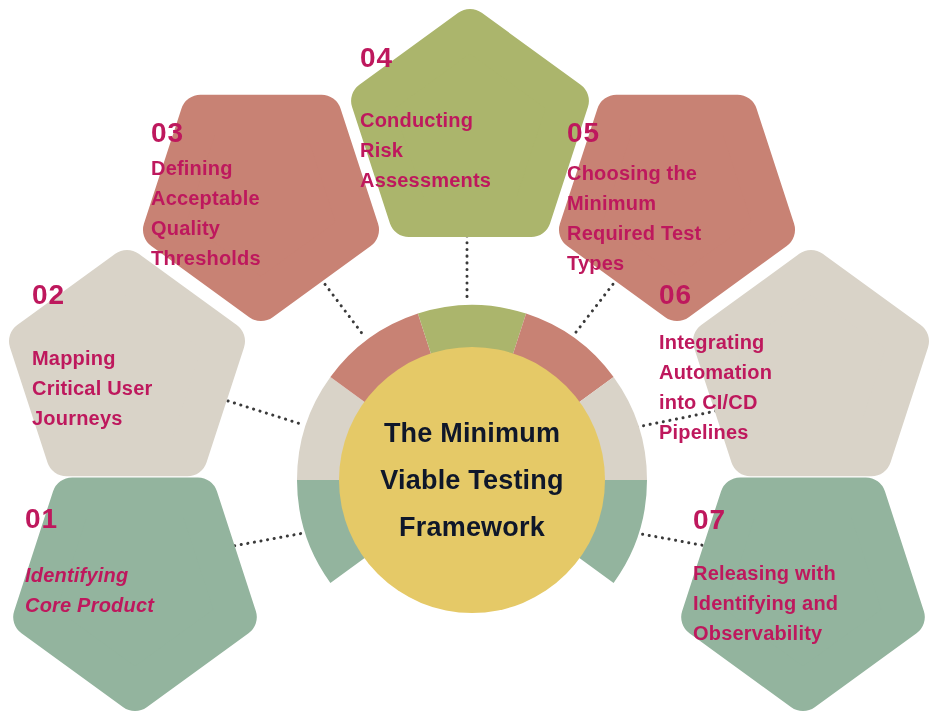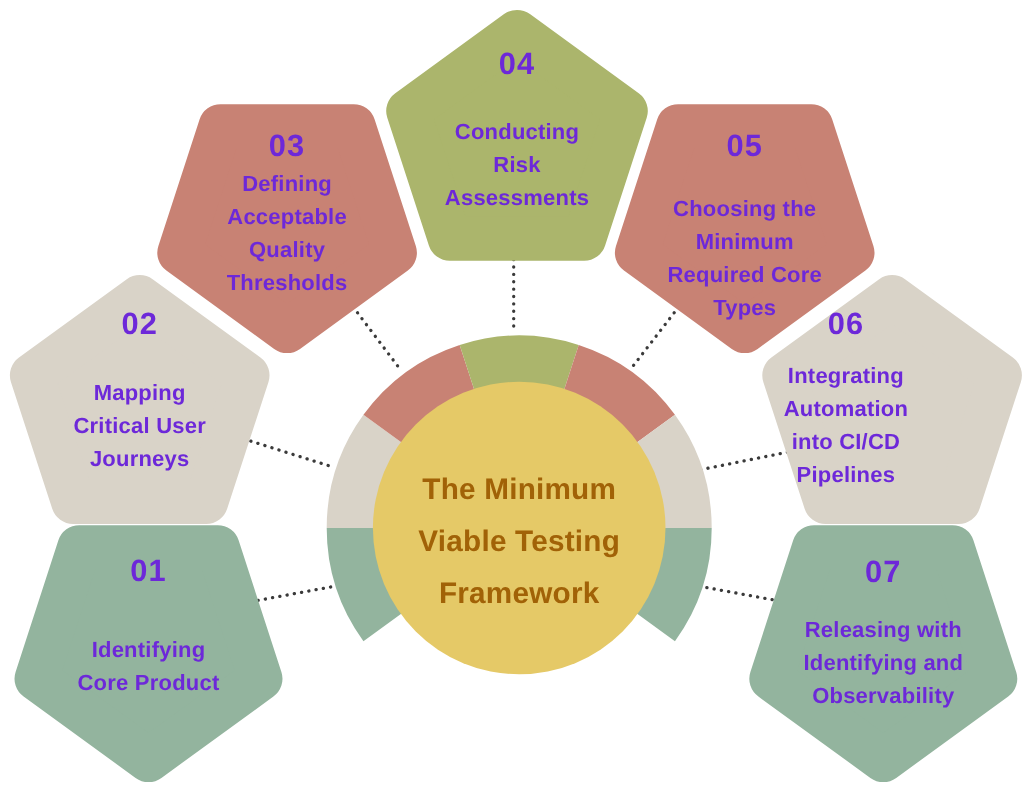--- a/index.html
+++ b/index.html
@@ -7,22 +7,21 @@
     position: relative;
     width: 938px;
     height: 716px;
     overflow: hidden;
     background: #ffffff;
     font-family: "Liberation Sans", sans-serif;
   }
   .canvas svg { position: absolute; left: 0; top: 0; }
   .step {
     position: absolute;
-    text-align: center;
-    color: #6d28d9;
+    color: #be185d;
   }
   .step-number {
     font-size: 28px;
     font-weight: 700;
     line-height: 32px;
     letter-spacing: 1px;
   }
   .step-title {
     font-size: 20px;
     font-weight: 700;
@@ -32,22 +31,21 @@
   .center-title {
     position: absolute;
     left: 322px;
     top: 410px;
     width: 300px;
     text-align: center;
     font-size: 27px;
     font-weight: 700;
     line-height: 47px;
     letter-spacing: 0.2px;
-    color: #a16207;
-    margin-top: 12px;
+    color: #0f172a;
   }
 </style>
 </head>
 <body>
 
 <div class="canvas">
 
   <svg width="938" height="716" viewBox="0 0 938 716">
 
     <g fill="none" stroke-width="3" stroke-linecap="round" stroke-dasharray="0.1 6.6">
@@ -78,27 +76,27 @@
       <path d="M261,301 L163,229.8 L200.5,114.7 L321.5,114.7 L359,229.8 Z" fill="#C88274" stroke="#C88274"></path>
       <path d="M470,29 L568.9,100.9 L531.1,217.1 L408.9,217.1 L371.1,100.9 Z" fill="#ABB56C" stroke="#ABB56C"></path>
       <path d="M677,301 L579,229.8 L616.5,114.7 L737.5,114.7 L775,229.8 Z" fill="#C88274" stroke="#C88274"></path>
       <path d="M811,270 L909,341.2 L871.5,456.3 L750.5,456.3 L713,341.2 Z" fill="#D9D3C8" stroke="#D9D3C8"></path>
       <path d="M803,691 L701.2,617.1 L740.1,497.4 L865.9,497.4 L904.8,617.1 Z" fill="#93B49E" stroke="#93B49E"></path>
     </g>
   </svg>
 
   <div class="step" style="left:25px; top:503px; width:220px;">
     <div class="step-number">01</div>
-    <div class="step-title" style="margin-top:41px;">
+    <div class="step-title" style="margin-top:25px;font-style:italic;">
       <div>Identifying</div>
       <div>Core Product</div>
     </div>
   </div>
 
-  <div class="step" style="left:17px; top:279px; width:220px;">
+  <div class="step" style="left:32px; top:279px; width:220px;">
     <div class="step-number">02</div>
     <div class="step-title" style="margin-top:32px;">
       <div>Mapping</div>
       <div>Critical User</div>
       <div>Journeys</div>
     </div>
   </div>
 
   <div class="step" style="left:151px; top:117px; width:220px;">
     <div class="step-number">03</div>
@@ -114,24 +112,24 @@
     <div class="step-number">04</div>
     <div class="step-title" style="margin-top:31px;">
       <div>Conducting</div>
       <div>Risk</div>
       <div>Assessments</div>
     </div>
   </div>
 
   <div class="step" style="left:567px; top:117px; width:220px;">
     <div class="step-number">05</div>
-    <div class="step-title" style="margin-top:26px;">
+    <div class="step-title" style="margin-top:9px;">
       <div>Choosing the</div>
       <div>Minimum</div>
-      <div>Required Core</div>
+      <div>Required Test</div>
       <div>Types</div>
     </div>
   </div>
 
   <div class="step" style="left:659px; top:279px; width:220px;">
     <div class="step-number">06</div>
     <div class="step-title" style="margin-top:16px;">
       <div>Integrating</div>
       <div>Automation</div>
       <div>into CI/CD</div>

